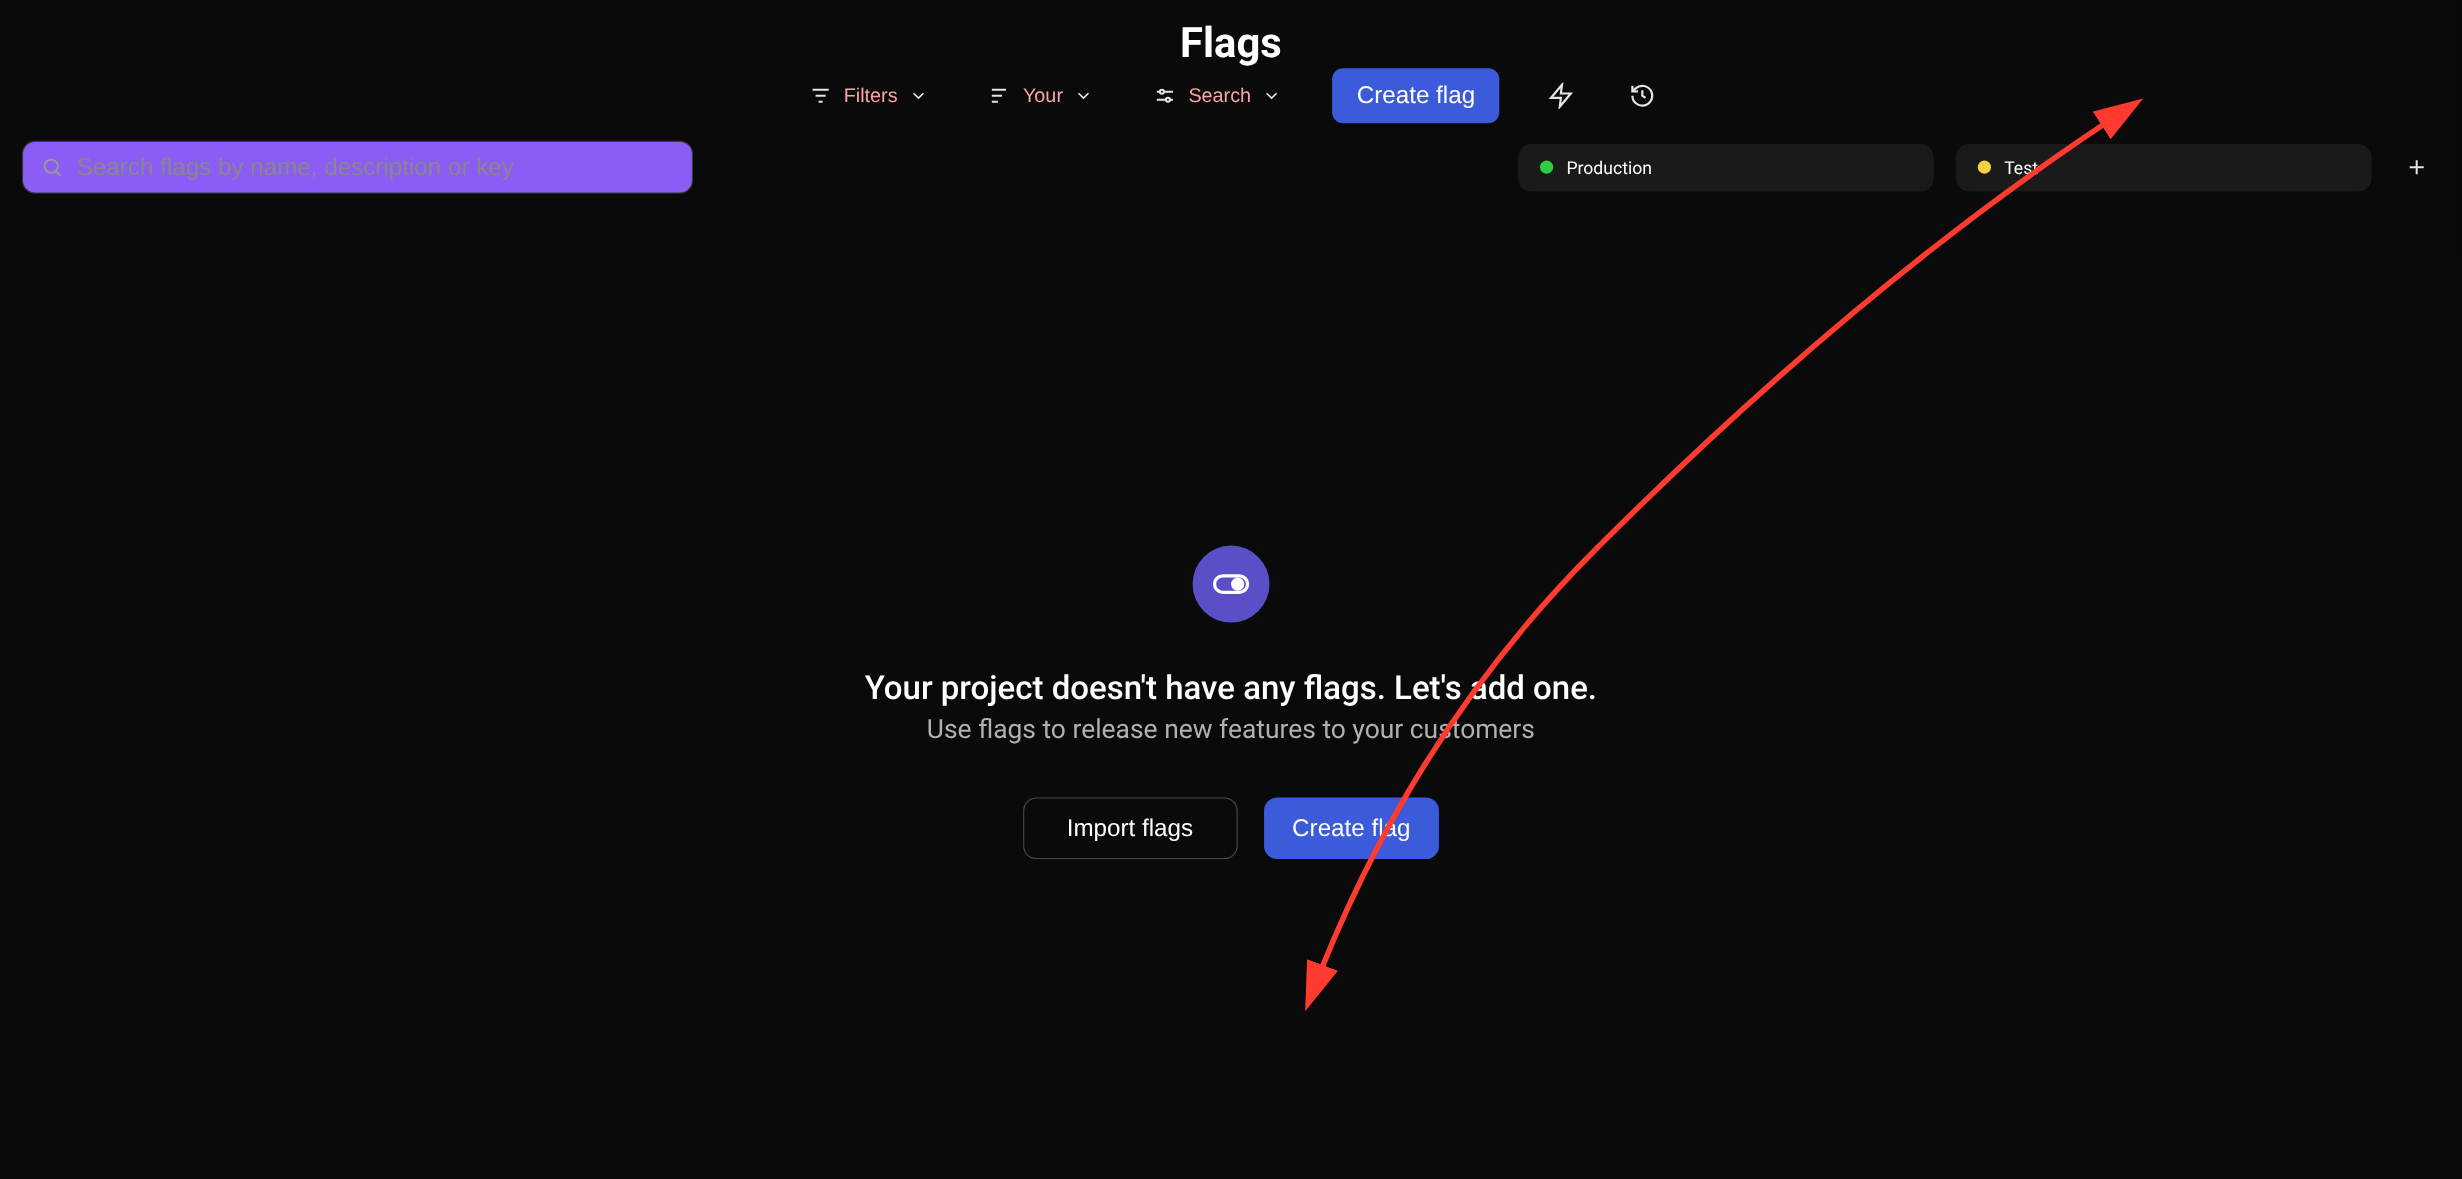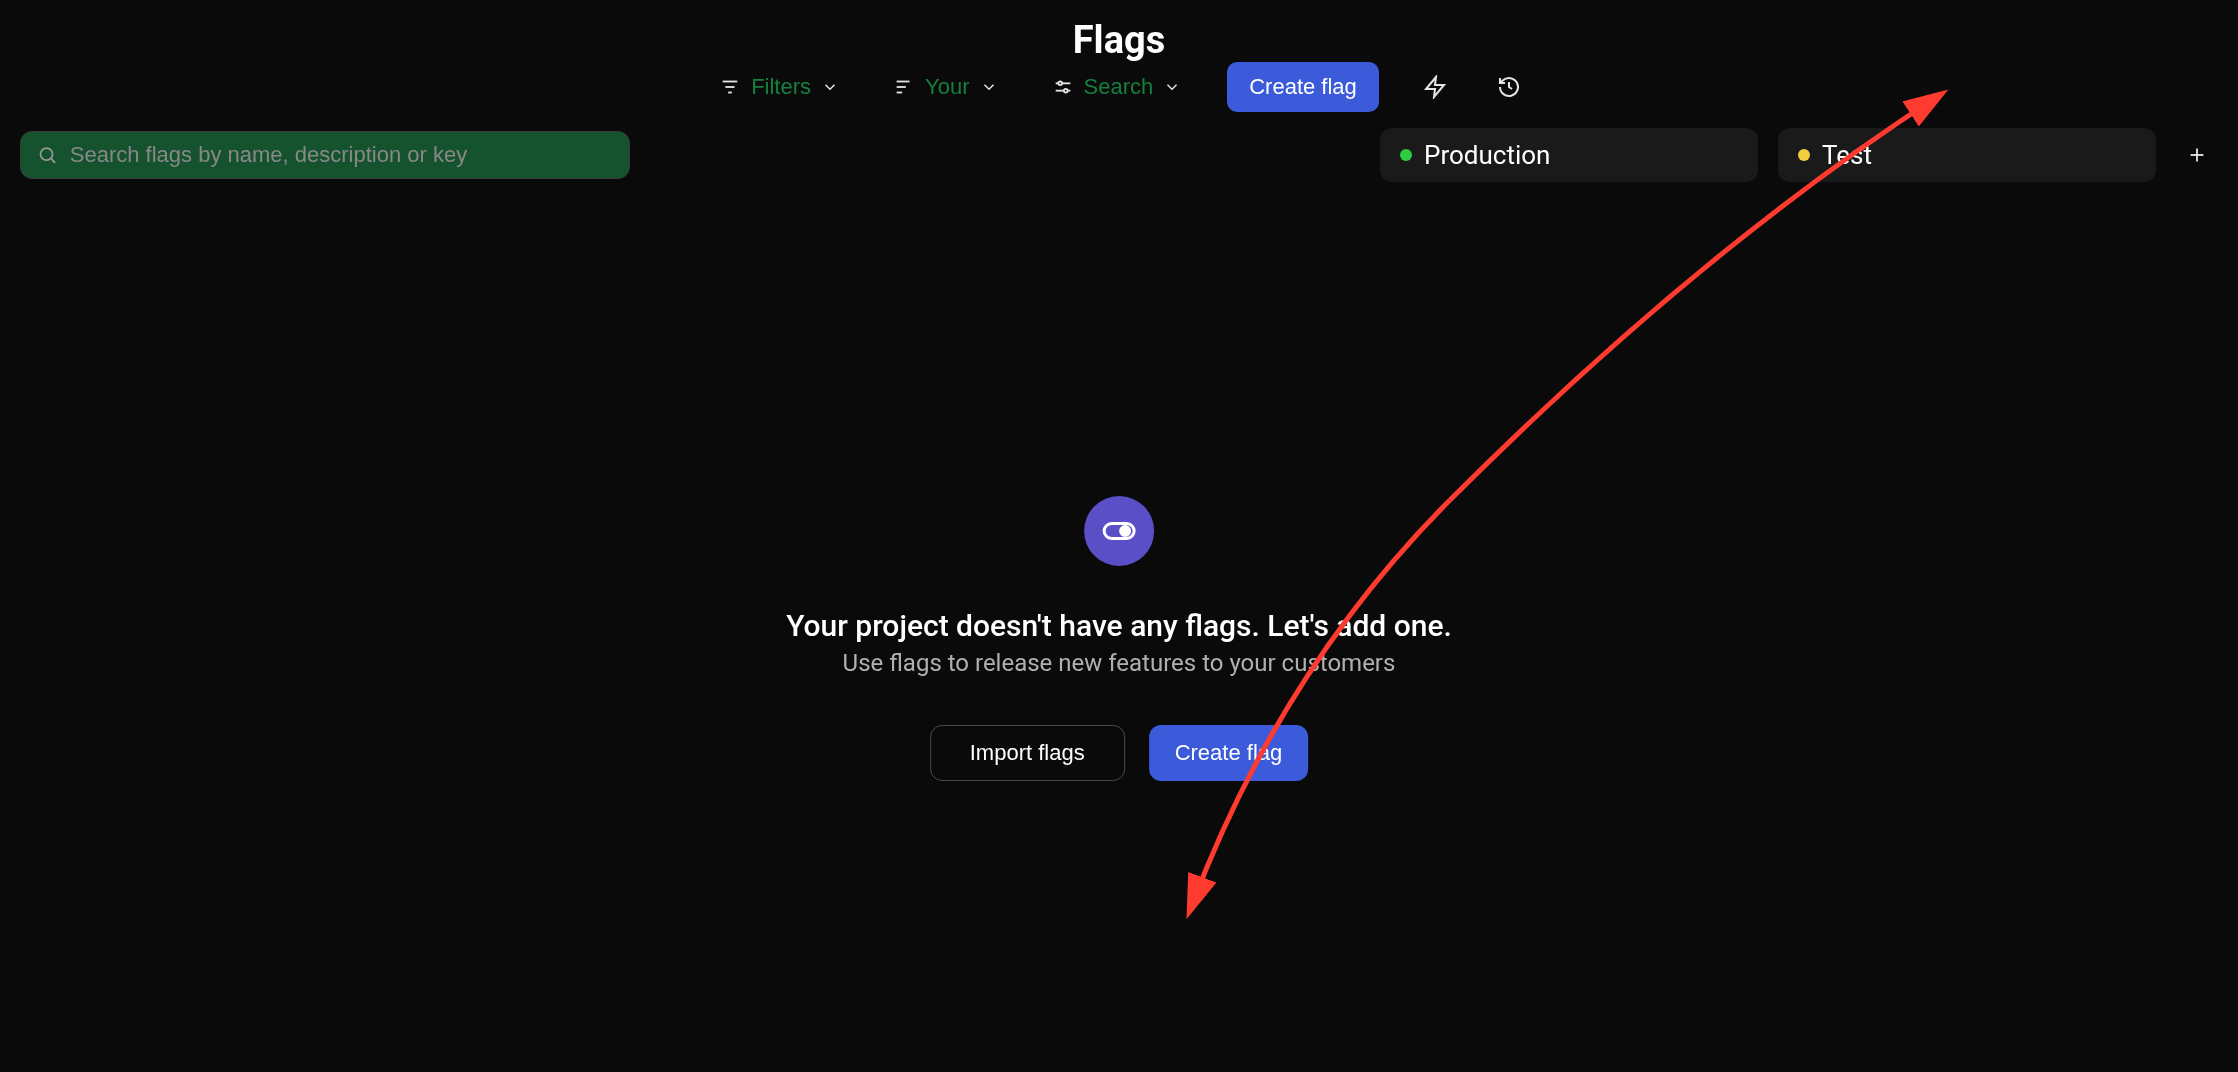--- a/index.html
+++ b/index.html
@@ -28,22 +28,22 @@
       display: flex;
       align-items: center;
       gap: 38px;
     }
     .toolbar-btn {
       display: flex;
       align-items: center;
       gap: 10px;
       background: transparent;
       border: none;
-      color: #15803d;
-      font-size: 22px;
+      color: #fca5a5;
+      font-size: 18px;
       cursor: pointer;
       padding: 6px 8px;
     }
     .toolbar-btn svg { flex-shrink: 0; }
     .create-btn {
       background: #3b5bdb;
       color: #fff;
       border: none;
       border-radius: 10px;
       padding: 12px 22px;
@@ -67,41 +67,41 @@
       padding: 4px 20px 0 20px;
     }
     .search-wrap {
       display: flex;
       align-items: center;
       gap: 12px;
       border: 1px solid #3a3a3a;
       border-radius: 12px;
       padding: 10px 16px;
       width: 610px;
-      background: #14532d;
+      background: #8b5cf6;
     }
     .search-input {
       background: transparent;
       border: none;
       color: #fff;
       font-size: 22px;
       outline: none;
       width: 100%;
     }
     .search-input::placeholder { color: #888; }
     .spacer { flex: 1; }
     .env-pill {
       display: flex;
       align-items: center;
       gap: 12px;
       background: #1a1a1a;
       border-radius: 12px;
       padding: 12px 20px;
       width: 378px;
-      font-size: 26px;
+      font-size: 16px;
       cursor: pointer;
     }
     .dot {
       width: 12px; height: 12px; border-radius: 50%;
     }
     .dot-green { background: #2ecc40; }
     .dot-yellow { background: #f4d03f; }
     .add-env {
       background: transparent;
       border: none;

